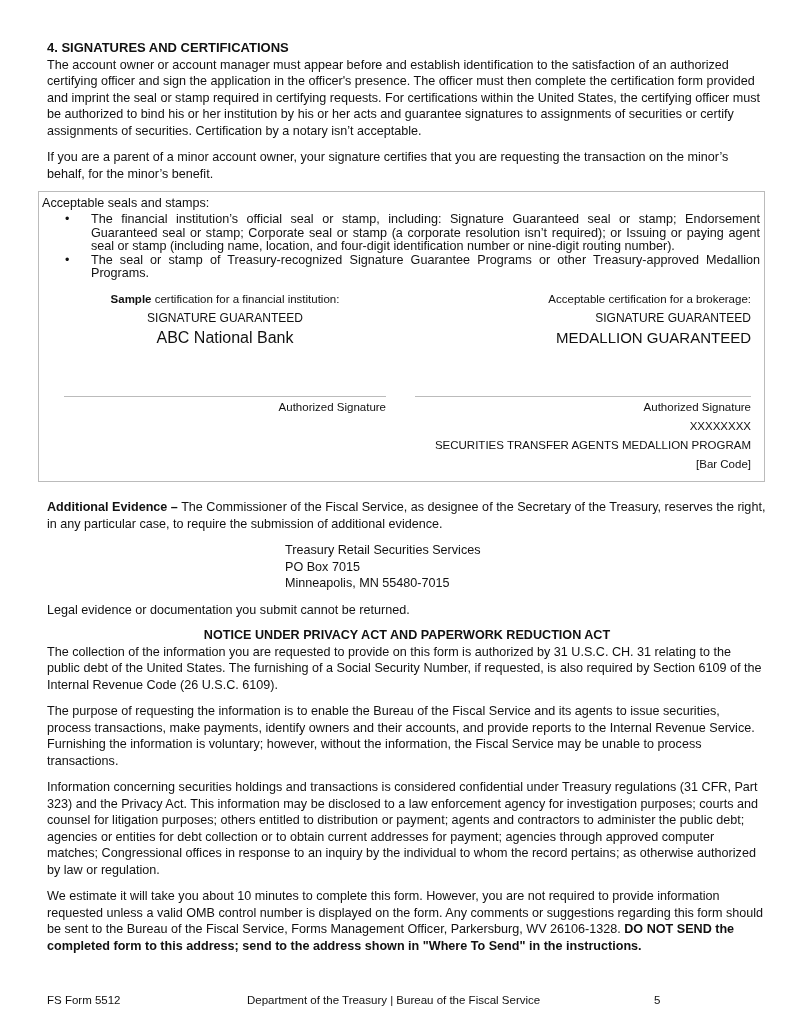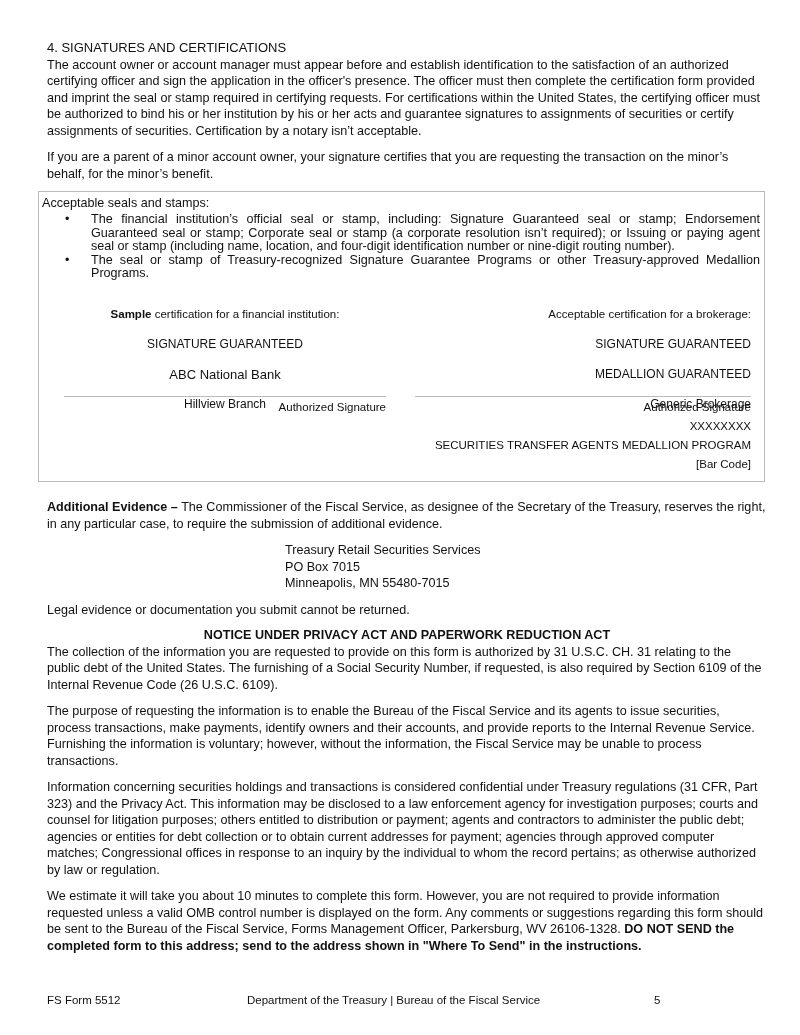--- a/index.html
+++ b/index.html
@@ -2,34 +2,34 @@
 <html><head>
   <meta charset="utf-8">
   <style>
     html, body { margin: 0; padding: 0; background: #ffffff; }
     body {
       width: 800px; height: 1035px; position: relative; overflow: hidden;
       font-family: "Liberation Sans", sans-serif; color: #111;
       font-size: 12.6px; line-height: 16.5px;
     }
     .page { position: absolute; left: 47px; top: 40px; width: 720px; }
-    .heading { font-weight: normal; font-size: 13px; margin: 0; }
+    .heading { font-weight: bold; font-size: 13px; margin: 0; }
     p { margin: 0; }
     .para { text-align: left; }
     .gap { height: 10px; }
     .box {
       position: absolute; left: 38px; top: 191px; width: 727px; height: 291px;
       border: 1px solid #bbb; box-sizing: border-box;
     }
     .box-title { position: absolute; left: 3px; top: 3px; }
     .bullets { position: absolute; left: 26px; top: 21px; width: 695px; margin: 0; padding: 0; list-style: none; }
     .bullets li { position: relative; padding-left: 26px; text-align: justify; line-height: 13.5px; }
     .bullets li .dot { position: absolute; left: 0; top: 0; }
     .cert-col { position: absolute; top: 100px; text-align: center; font-size: 11.5px; }
-    .cert-col .line { margin-bottom: 4px; line-height: 15px; margin-top: 15px; }
+    .cert-col .line { margin-bottom: 4px; line-height: 15px; }
     .cert-left { left: 25px; width: 322px; }
     .cert-right { left: 376px; width: 336px; text-align: right; }
     .sig-line { position: absolute; top: 204px; height: 1px; background: #bbb; }
     .sig-left { left: 25px; width: 322px; }
     .sig-right { left: 376px; width: 336px; }
     .sig-col { position: absolute; top: 208px; text-align: right; font-size: 11.5px; }
     .sig-col .line { line-height: 15px; margin-bottom: 4px; }
     .lower { position: absolute; left: 47px; top: 499px; width: 720px; }
     .address { padding-left: 238px; }
     .notice-title { text-align: center; font-weight: bold; margin-top: 9px; }
@@ -55,29 +55,27 @@
     </li>
     <li>
       <span class="dot">•</span>
       <span>The seal or stamp of Treasury-recognized Signature Guarantee Programs or other Treasury-approved Medallion Programs.</span>
     </li>
   </ul>
 
   <div class="cert-col cert-left">
     <div class="line"><b>Sample</b><span> certification for a financial institution:</span></div>
     <div class="line" style="font-size:12px">SIGNATURE GUARANTEED</div>
-    <div class="line" style="font-size:13px">ABC National Bank</div>
-    <div class="line" style="font-size:12px">Hillview Branch</div>
+    <div class="line" style="font-size:16px">ABC National Bank</div>
   </div>
 
   <div class="cert-col cert-right">
     <div class="line">Acceptable certification for a brokerage:</div>
     <div class="line" style="font-size:12px">SIGNATURE GUARANTEED</div>
-    <div class="line" style="font-size:12px">MEDALLION GUARANTEED</div>
-    <div class="line" style="font-size:12px">Generic Brokerage</div>
+    <div class="line" style="font-size:15px">MEDALLION GUARANTEED</div>
   </div>
 
   <div class="sig-line sig-left"></div>
   <div class="sig-line sig-right"></div>
 
   <div class="sig-col cert-left">
     <div class="line">Authorized Signature</div>
   </div>
   <div class="sig-col cert-right">
     <div class="line">Authorized Signature</div>

